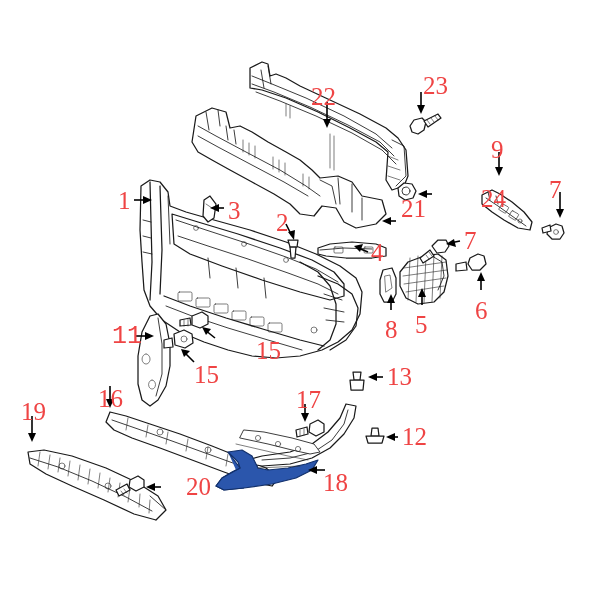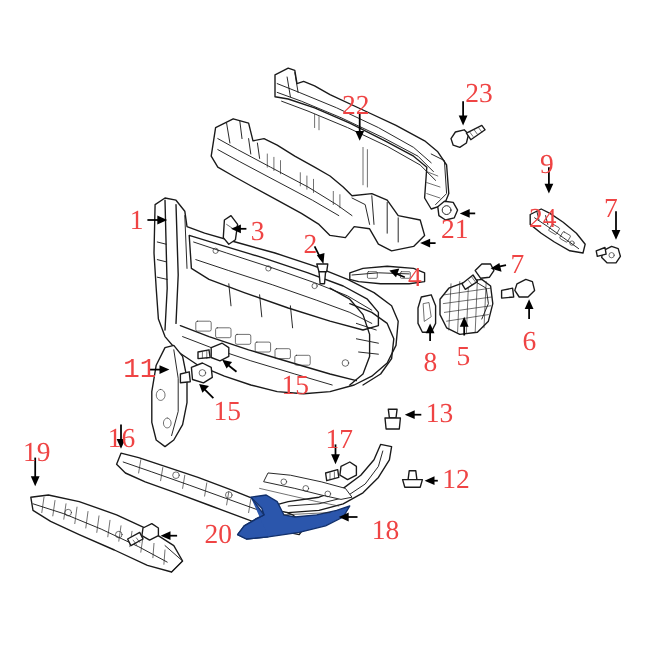--- a/index.html
+++ b/index.html
@@ -360,21 +360,21 @@
   <div class="callout-label" style="left:385px; top:317px;">8</div>
   <div class="callout-label" style="left:491px; top:137px;">9</div>
   <div class="callout-label" style="left:549px; top:177px;">7</div>
   <div class="callout-label" style="left:112px; top:324px;font-family:Liberation Mono, monospace;">11</div>
   <div class="callout-label" style="left:402px; top:424px;">12</div>
   <div class="callout-label" style="left:387px; top:364px;text-align:center;">13</div>
   <div class="callout-label" style="left:194px; top:362px;">15</div>
   <div class="callout-label" style="left:216px; top:338px;margin-left:40px;">15</div>
   <div class="callout-label" style="left:98px;  top:369px;margin-top:17px;">16</div>
   <div class="callout-label" style="left:296px; top:387px;font-family:Liberation Serif, serif;">17</div>
-  <div class="callout-label" style="left:338px; top:470px;font-family:Liberation Serif, serif;">18</div>
+  <div class="callout-label" style="left:323px; top:470px;font-family:Liberation Serif, serif;">18</div>
   <div class="callout-label" style="left:21px;  top:399px;text-align:center;">19</div>
   <div class="callout-label" style="left:166px; top:474px;margin-left:20px;">20</div>
   <div class="callout-label" style="left:401px; top:196px;">21</div>
   <div class="callout-label" style="left:311px; top:84px;">22</div>
   <div class="callout-label" style="left:423px; top:73px;">23</div>
   <div class="callout-label" style="left:437px; top:186px;margin-left:44px;">24</div>
 
 </div>
 
 </body></html>

